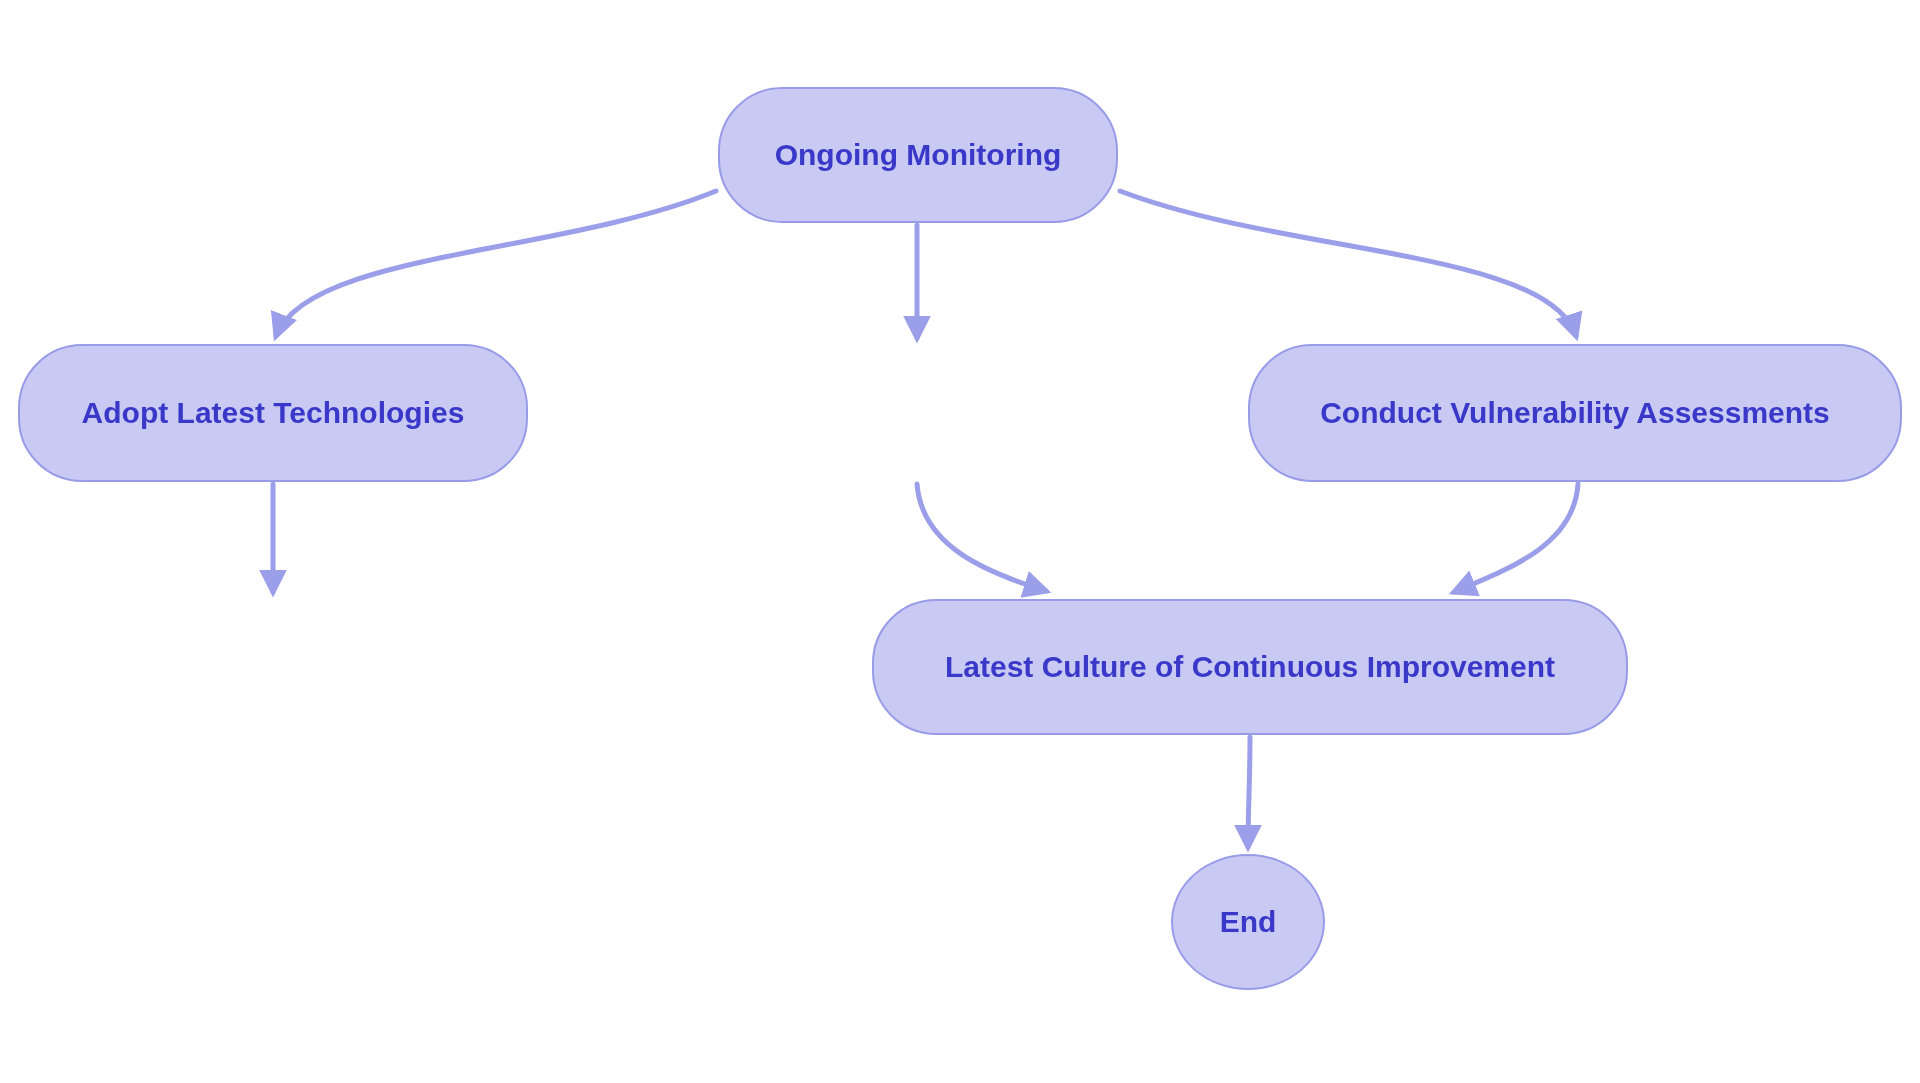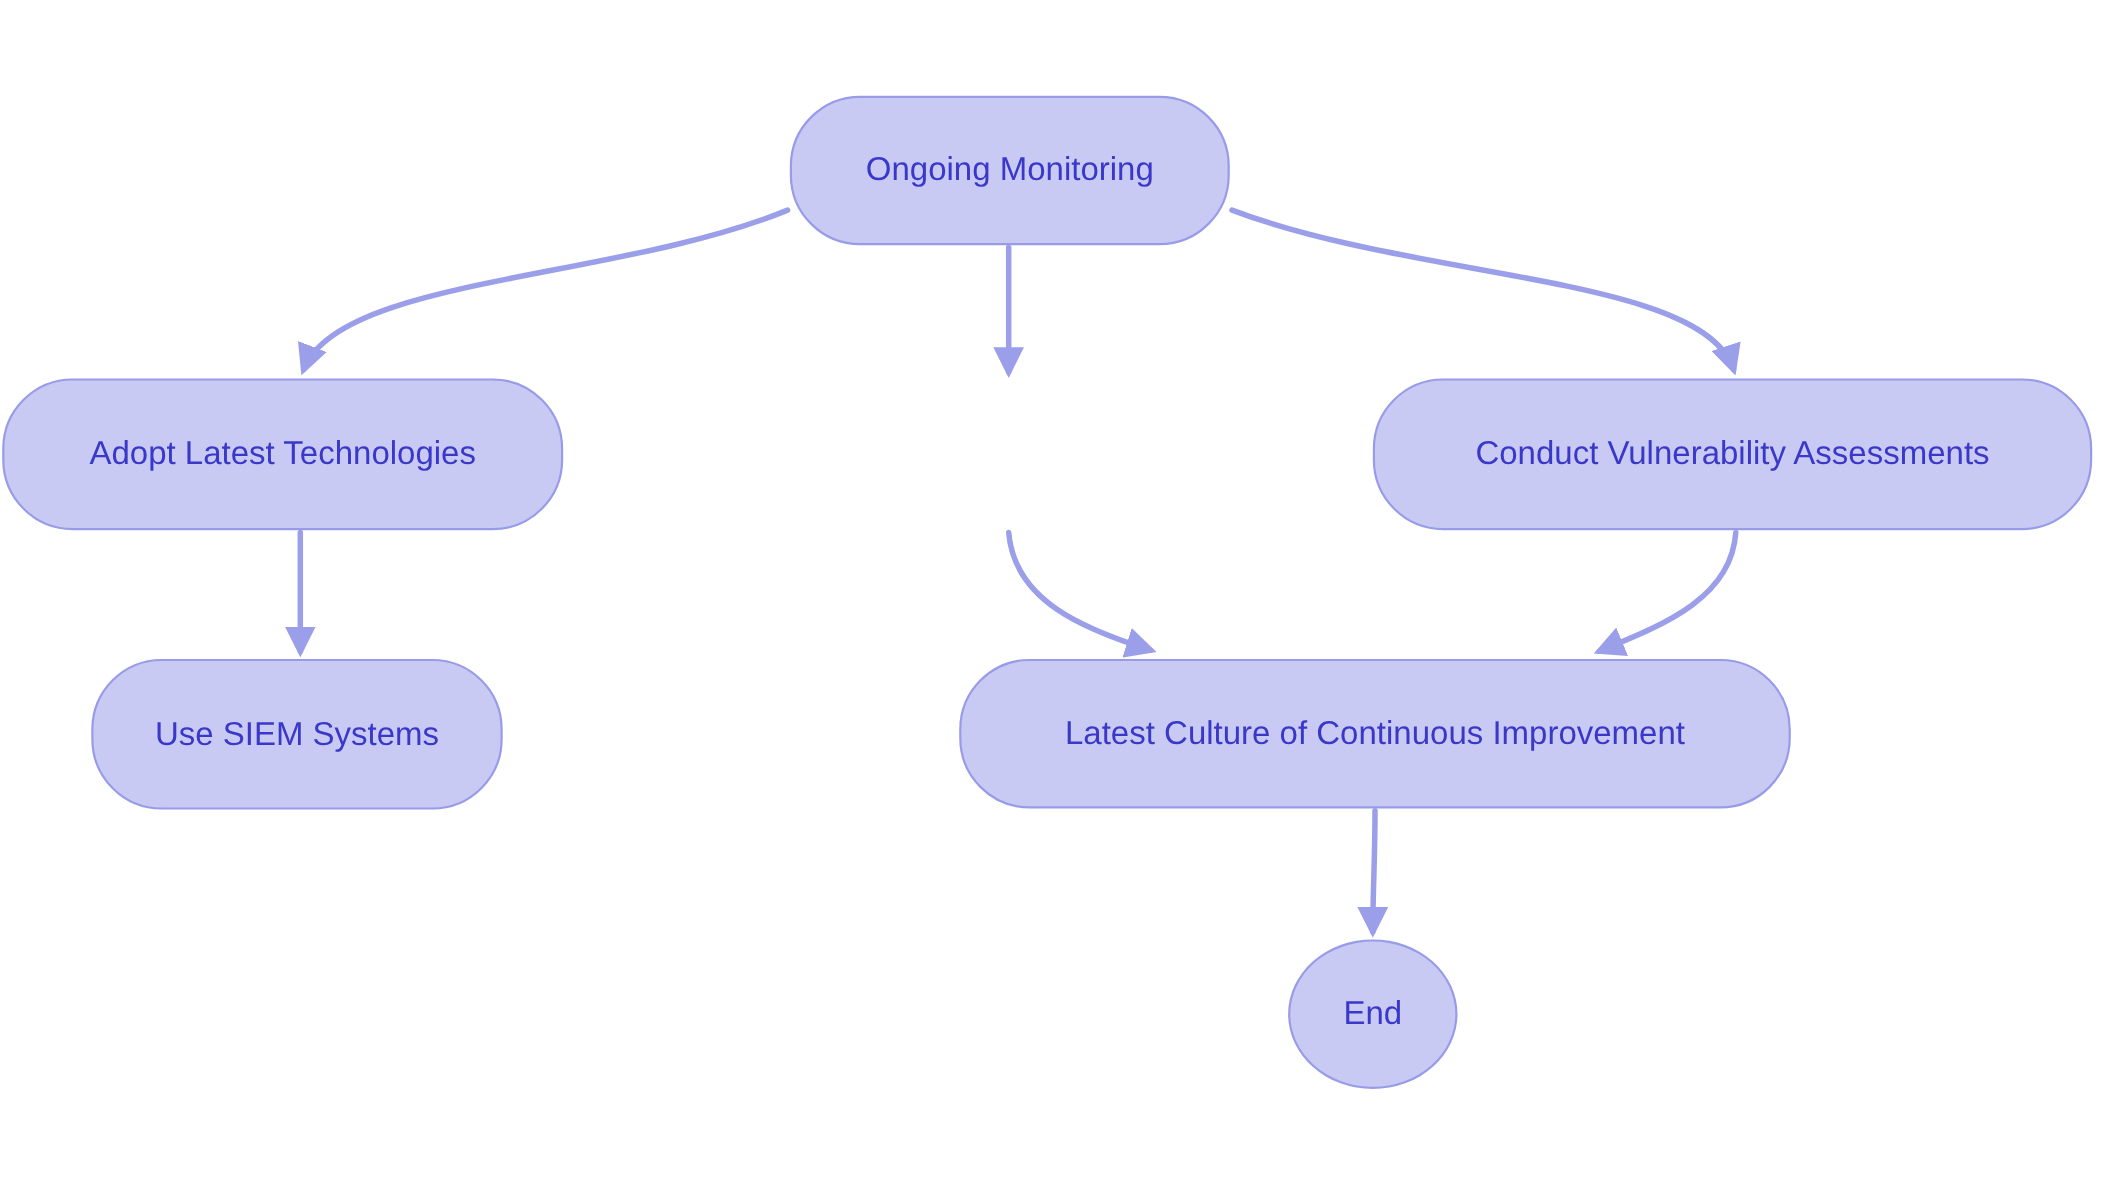--- a/index.html
+++ b/index.html
@@ -13,20 +13,21 @@
   body{
     font-family:"Liberation Sans", sans-serif;
     background:var(--background);
   }
   .canvas{
     position:relative;
     width:1920px;
     height:1083px;
     background:var(--background);
     overflow:hidden;
+    font-weight:bold;
   }
   .edges{
     position:absolute;
     left:0;top:0;
     width:1920px;height:1083px;
     pointer-events:none;
     z-index:2;
   }
   .edges path.connector{
     fill:none;
@@ -60,32 +61,29 @@
 </style>
 </head>
 <body>
 
 <div class="canvas">
 
   <div class="node" style="left:718px;top:87px;width:400px;height:136px;">
     <span>Ongoing Monitoring</span>
   </div>
 
-  <div class="node" style="left:2px;top:344px;width:510px;height:138px;text-align:center;">
+  <div class="node" style="left:18px;top:344px;width:510px;height:138px;text-align:center;">
     <span>Adopt Latest Technologies</span>
   </div>
 
 
   <div class="node" style="left:1248px;top:344px;width:654px;height:138px;">
     <span>Conduct Vulnerability Assessments</span>
   </div>
 
-  <div class="node" style="left:83px;top:599px;width:374px;height:137px;">
-    <span>Use SIEM Systems</span>
-  </div>
 
   <div class="node" style="left:872px;top:599px;width:756px;height:136px;">
     <span>Latest Culture of Continuous Improvement</span>
   </div>
 
   <div class="node circle" style="left:1171px;top:854px;width:154px;height:136px;">
     <span>End</span>
   </div>
 
   <svg class="edges" viewBox="0 0 1920 1083" xmlns="http://www.w3.org/2000/svg">

